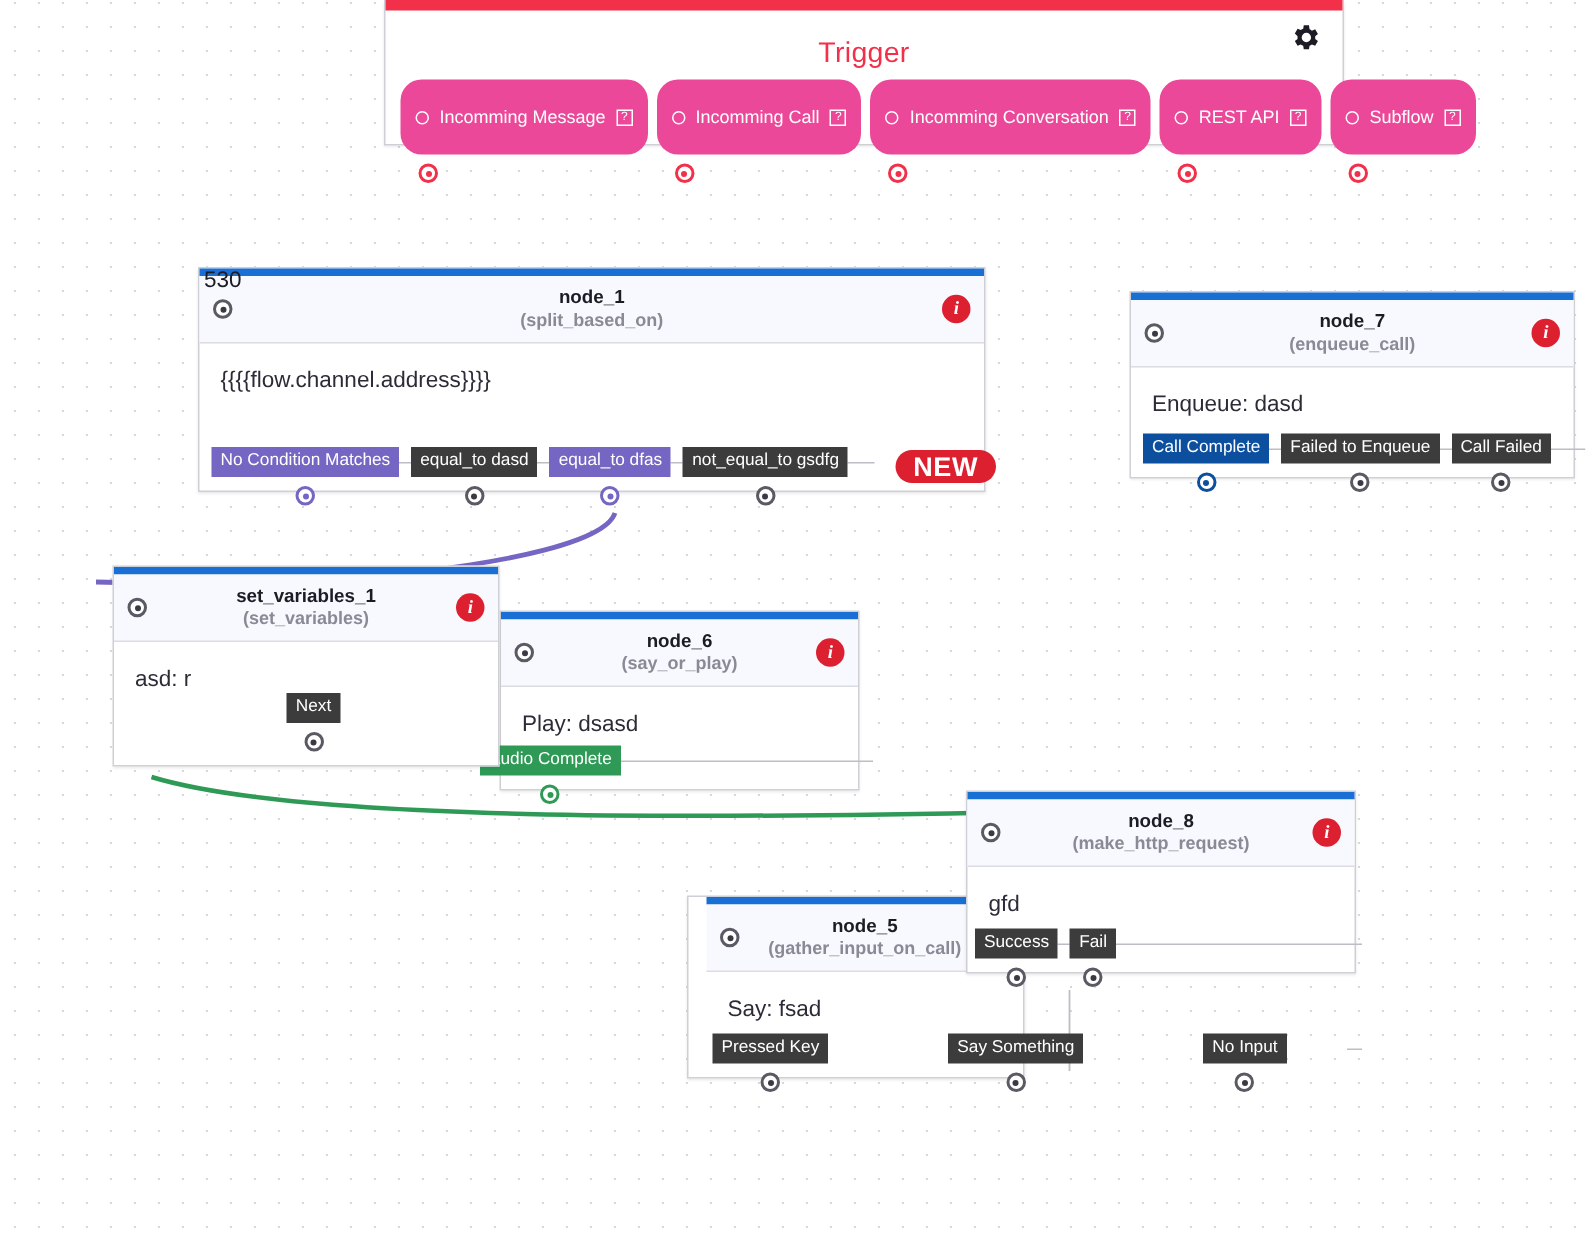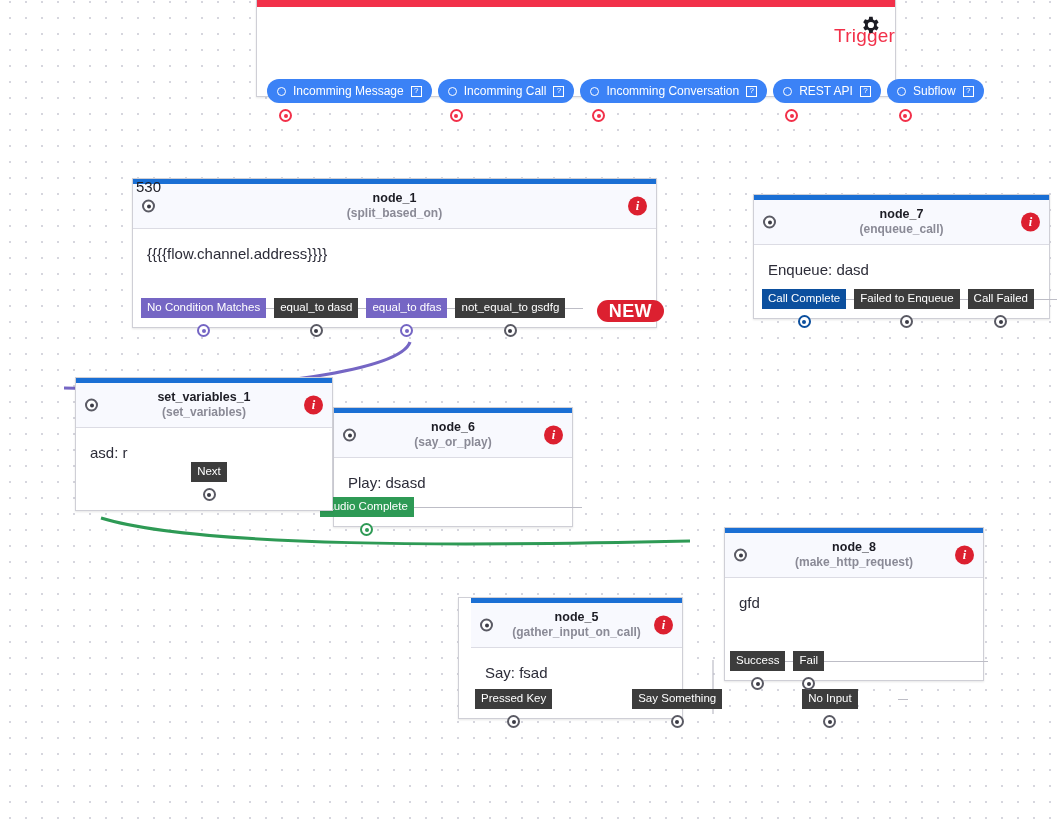--- a/index.html
+++ b/index.html
@@ -91,29 +91,29 @@
   .new-pill{
     margin-left:14px;margin-bottom:13px;
     background:#dc2030;color:#fff;border-radius:12px;
     font-size:18px;font-weight:bold;padding:4px 12px;letter-spacing:.4px;
     line-height:14px;
   }
 
   
   #trigger{left:256px;top:0px;width:640px;height:97px;border-top:none;}
   #trigger .tr-title{
-    text-align:right;color:#f23049;font-size:19px;margin-top:18px;letter-spacing:.2px;
+    text-align:center;color:#f23049;font-size:19px;margin-top:18px;letter-spacing:.2px;
   }
   .gear{position:absolute;right:14px;top:14px;width:22px;height:22px;}
   .trig-outs{position:absolute;left:10px;bottom:-26px;display:flex;align-items:flex-start;}
   .trig-out{display:flex;flex-direction:column;align-items:flex-start;position:relative;}
   .trig-pill{
     display:flex;align-items:center;gap:7px;
-    background:#3b82f6;color:#fff;border-radius:14px;
-    padding:5px 10px;font-size:12px;white-space:nowrap;line-height:14px;
+    background:#ec4899;color:#fff;border-radius:14px;
+    padding:18px 10px;font-size:12px;white-space:nowrap;line-height:14px;
   }
   .trig-pill .ring{
     width:9px;height:9px;border-radius:50%;border:1.6px solid #fff;box-sizing:border-box;
   }
   .trig-pill .qmark{
     width:11px;height:11px;border:1px solid #fff;box-sizing:border-box;
     font-size:8px;display:flex;align-items:center;justify-content:center;line-height:1;
   }
   .trig-dot{
     margin-top:6px;margin-left:12px;
@@ -121,21 +121,21 @@
     background:#fff;border:2px solid #f23049;box-sizing:border-box;position:relative;
   }
   .trig-dot::after{content:"";position:absolute;left:2.5px;top:2.5px;width:4px;height:4px;border-radius:50%;background:#f23049;}
   .trig-gap{width:6px;}
 
   
   #node1{left:132px;top:178px;width:525px;height:150px;z-index:4;}
   #node7{left:753px;top:194px;width:297px;height:125px;z-index:4;}
   #setvars{left:75px;top:377px;width:258px;height:134px;z-index:9;}
   #node6{left:333px;top:407px;width:240px;height:120px;z-index:5;}
-  #node8{left:724px;top:527px;width:260px;height:154px;z-index:6;}
+  #node8{left:644px;top:527px;width:260px;height:122px;z-index:6;}
   #node5{left:458px;top:597px;width:225px;height:122px;z-index:5;padding-left:12px;}
 
   #zoomLabel{
     position:absolute;left:136px;top:178px;
     font-size:15px;color:#1c1c24;z-index:12;
   }
 </style>
 </head>
 <body>
 

